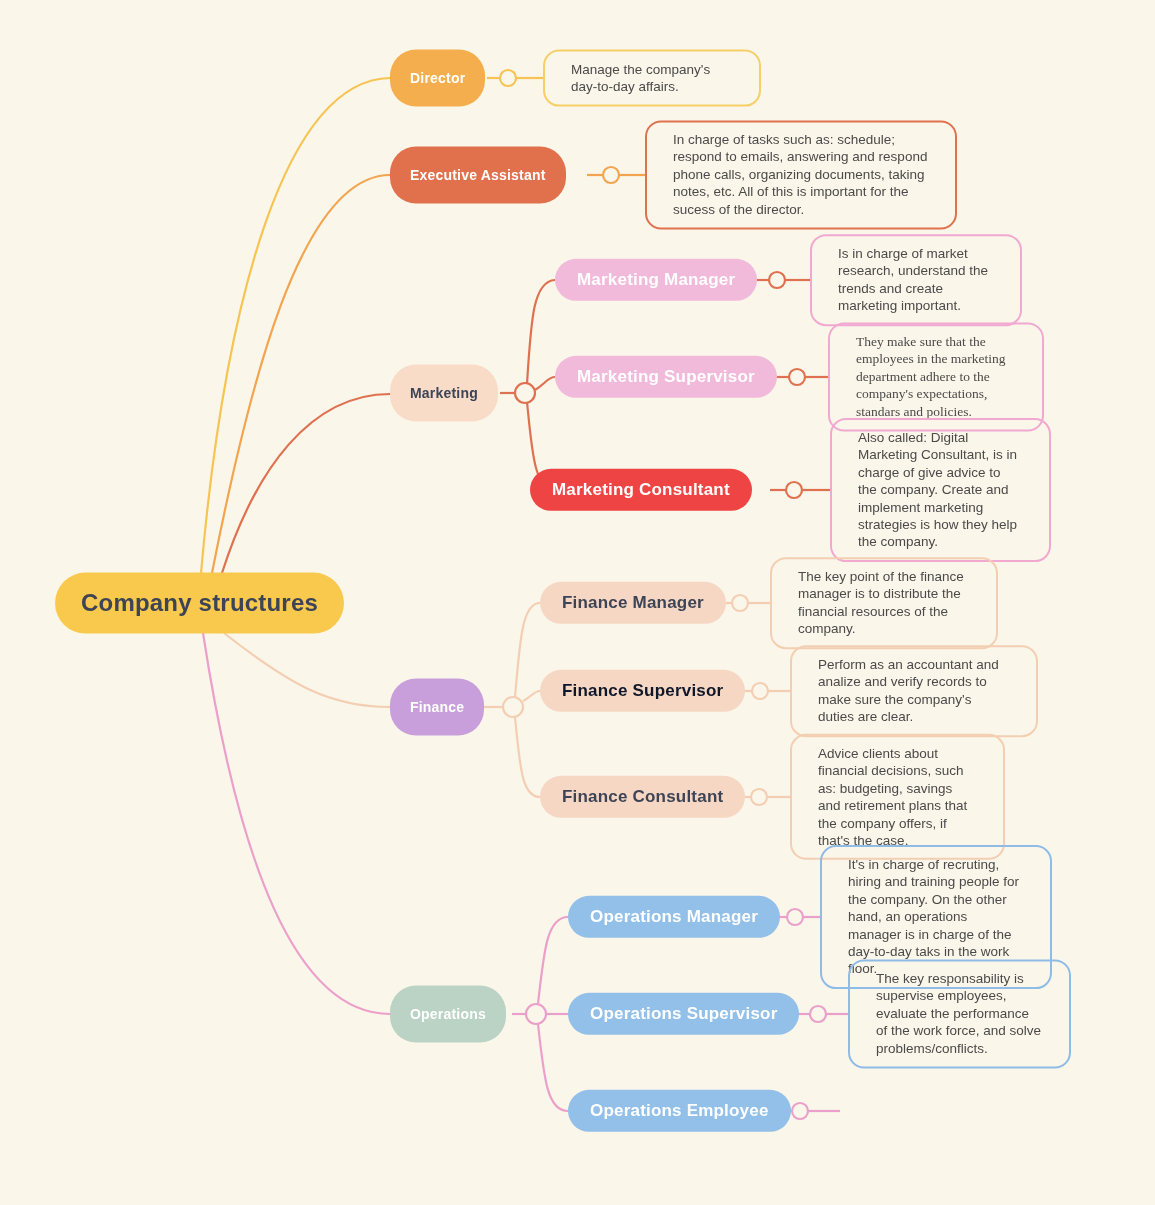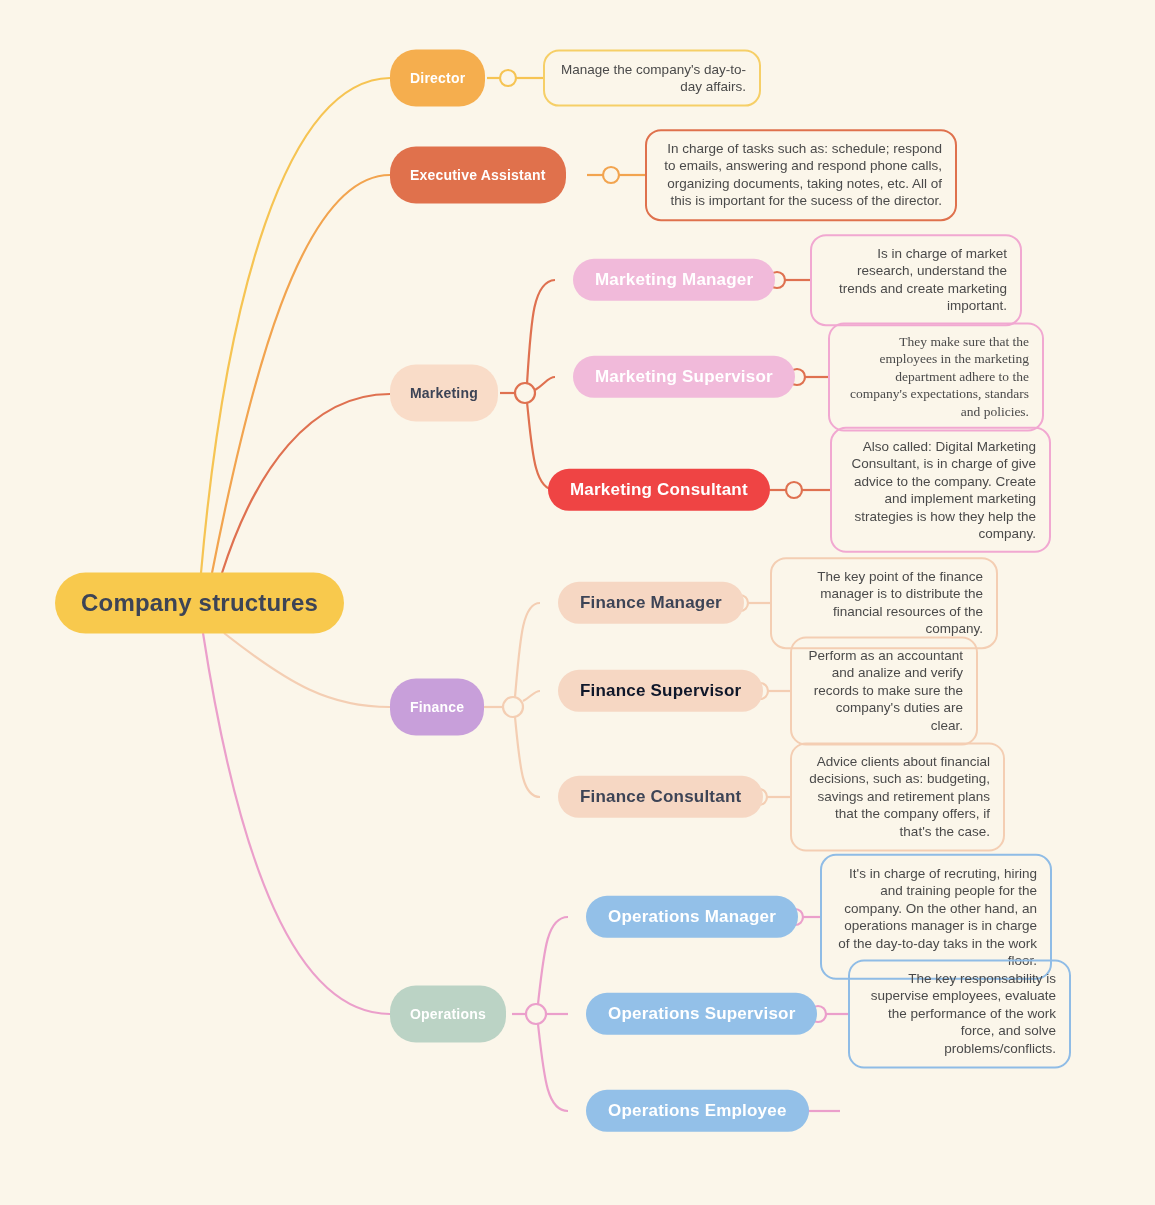--- a/index.html
+++ b/index.html
@@ -6,26 +6,26 @@
   body{background:#FBF6EA;font-family:"Liberation Sans",sans-serif;}
   .canvas{position:relative;width:1155px;height:1205px;background:#FBF6EA;overflow:hidden;}
   .wires{position:absolute;left:0;top:0;width:1155px;height:1205px;}
   .node{
     position:absolute;transform:translateY(-50%);
     border-radius:26px;font-weight:700;white-space:nowrap;
     font-size:14px;line-height:1.2;padding:20px 20px;
     letter-spacing:.2px;
   }
   .node.center{font-size:24px;padding:16px 26px;border-radius:32px;}
-  .node.child{font-size:17px;padding:11px 22px;margin-left:18px;}
+  .node.child{font-size:17px;padding:11px 22px;}
   .desc{
     position:absolute;transform:translateY(-50%);
     box-sizing:border-box;border:2px solid;border-radius:16px;
     font-size:13.5px;line-height:1.29;color:#4A4A4A;
-    padding:9px 13px;background:transparent;text-align:right;
+    padding:9px 26px;background:transparent;
   }
 </style>
 </head>
 <body>
 
 <div class="canvas">
 
   <svg class="wires" viewBox="0 0 1155 1205" fill="none" xmlns="http://www.w3.org/2000/svg">
 
     <g stroke="#F6C453" stroke-width="2.2">
@@ -116,18 +116,18 @@
   <div class="node child" style="left:568px;top:917px;background:#93C0E8;color:#FFFFFF;">Operations Manager</div>
   <div class="node child" style="left:568px;top:1014px;background:#93C0E8;color:#FFFFFF;">Operations Supervisor</div>
   <div class="node child" style="left:568px;top:1111px;background:#93C0E8;color:#FFFFFF;">Operations Employee</div>
 
   <div class="desc" style="left:543px;top:78px;width:218px;border-color:#F6CF67;">Manage the company's day-to-day affairs.</div>
   <div class="desc" style="left:645px;top:175px;width:312px;border-color:#DF714D;">In charge of tasks such as: schedule; respond to emails, answering and respond phone calls, organizing documents, taking notes, etc. All of this is important for the sucess of the director.</div>
   <div class="desc" style="left:810px;top:280px;width:212px;border-color:#F1A8D1;">Is in charge of market research, understand the trends and create marketing important.</div>
   <div class="desc" style="left:828px;top:377px;width:216px;border-color:#F1A8D1;font-family:Liberation Serif, serif;">They make sure that the employees in the marketing department adhere to the company's expectations, standars and policies.</div>
   <div class="desc" style="left:830px;top:490px;width:221px;border-color:#F1A8D1;">Also called: Digital Marketing Consultant, is in charge of give advice to the company. Create and implement marketing strategies is how they help the company.</div>
   <div class="desc" style="left:770px;top:603px;width:228px;border-color:#F4CEB3;">The key point of the finance manager is to distribute the financial resources of the company.</div>
-  <div class="desc" style="left:790px;top:691px;width:188px;border-color:#F4CEB3;">Perform as an accountant and analize and verify records to make sure the company's duties are clear.</div>
+  <div class="desc" style="left:790px;top:691px;width:248px;border-color:#F4CEB3;">Perform as an accountant and analize and verify records to make sure the company's duties are clear.</div>
   <div class="desc" style="left:790px;top:797px;width:215px;border-color:#F4CEB3;">Advice clients about financial decisions, such as: budgeting, savings and retirement plans that the company offers, if that's the case.</div>
   <div class="desc" style="left:820px;top:917px;width:232px;border-color:#8FBCE6;">It's in charge of recruting, hiring and training people for the company. On the other hand, an operations manager is in charge of the day-to-day taks in the work floor.</div>
   <div class="desc" style="left:848px;top:1014px;width:223px;border-color:#8FBCE6;">The key responsability is supervise employees, evaluate the performance of the work force, and solve problems/conflicts.</div>
 
 </div>
 
 </body></html>

